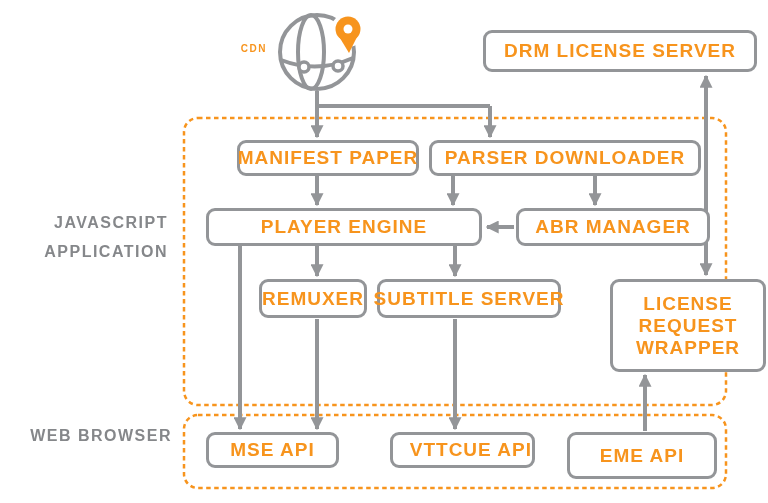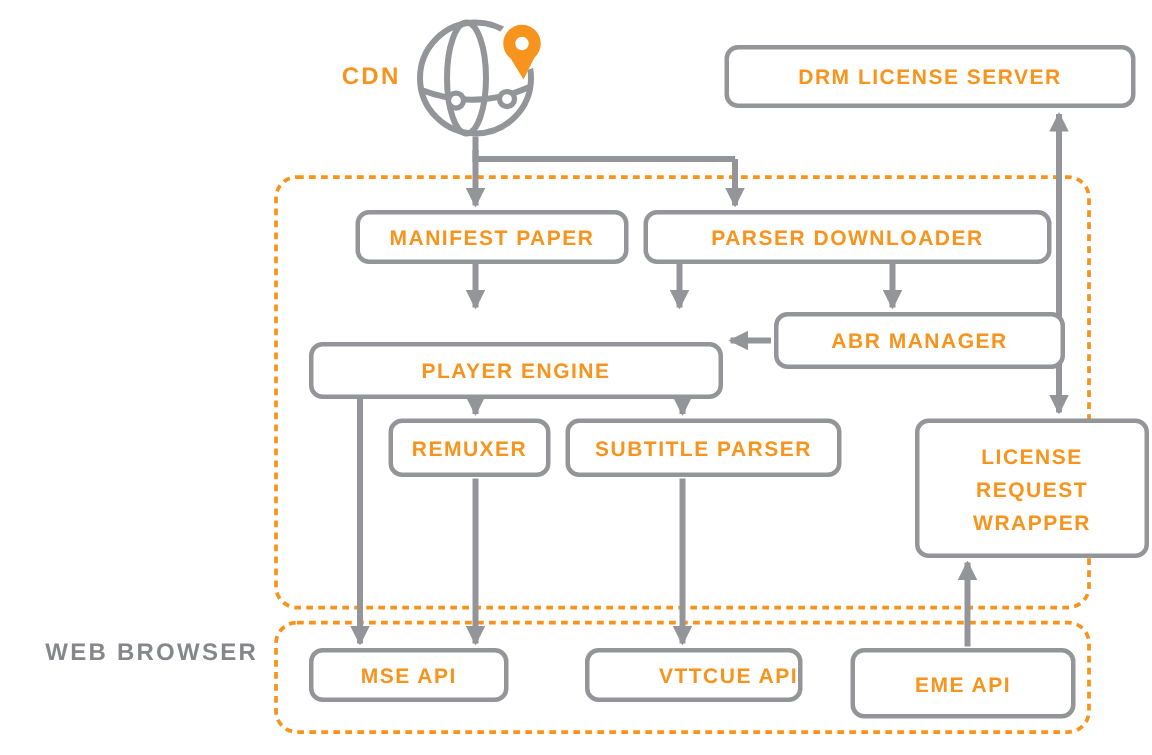--- a/index.html
+++ b/index.html
@@ -5,30 +5,30 @@
   html,body{margin:0;padding:0;background:#ffffff;}
   #stage{
     position:relative;width:768px;height:503px;background:#ffffff;overflow:hidden;
     font-family:"Liberation Sans","DejaVu Sans",sans-serif;
   }
   #diagram-svg{position:absolute;left:0;top:0;width:768px;height:503px;}
   .node{
     position:absolute;box-sizing:border-box;
     border:3.5px solid #939598;border-radius:9px;background:#ffffff;
     display:flex;align-items:center;justify-content:center;
-    color:#F7941D;font-weight:bold;font-size:14px;letter-spacing:1px;
+    color:#F7941D;font-weight:bold;font-size:19px;letter-spacing:1px;
     text-align:center;white-space:nowrap;
   }
   .node.multiline{white-space:normal;line-height:22px;padding:0 10px;}
   .grouplabel{
     position:absolute;color:#85878A;font-weight:bold;font-size:16px;
     letter-spacing:1.5px;text-align:right;line-height:29px;
   }
   .cdnlabel{
-    position:absolute;color:#F7941D;font-weight:bold;font-size:16px;
+    position:absolute;color:#F7941D;font-weight:bold;font-size:10px;
     letter-spacing:1.5px;text-align:right;
   }
 </style>
 </head>
 <body>
 
 <div id="stage">
 
   <svg id="diagram-svg" viewBox="0 0 768 503">
     <defs>
@@ -75,49 +75,53 @@
 
       <line x1="645" y1="431" x2="645" y2="375" marker-end="url(#ah)"></line>
 
       <line x1="706" y1="180" x2="706" y2="76" marker-end="url(#ah)"></line>
       <line x1="706" y1="180" x2="706" y2="275" marker-end="url(#ah)"></line>
     </g>
   </svg>
 
   <div class="cdnlabel" style="left:205px;top:43px;width:62px;">CDN</div>
 
+  <div class="grouplabel" style="left:18px;top:208px;width:150px;">
+    <div>JAVASCRIPT</div>
+    <div>APPLICATION</div>
+  </div>
 
   <div class="grouplabel" style="left:20px;top:421px;width:152px;">WEB BROWSER</div>
 
   <div class="node" style="left:483px;top:30px;width:274px;height:42px;">
     <span>DRM LICENSE SERVER</span>
   </div>
 
   <div class="node" style="left:237px;top:140px;width:182px;height:36px;">
     <span>MANIFEST PAPER</span>
   </div>
 
   <div class="node" style="left:429px;top:140px;width:272px;height:36px;">
     <span>PARSER DOWNLOADER</span>
   </div>
 
-  <div class="node" style="left:206px;top:208px;width:276px;height:38px;margin-top:20px;">
+  <div class="node" style="left:206px;top:208px;width:276px;height:38px;">
     <span>PLAYER ENGINE</span>
   </div>
 
   <div class="node" style="left:516px;top:208px;width:194px;height:38px;">
     <span>ABR MANAGER</span>
   </div>
 
   <div class="node" style="left:259px;top:279px;width:108px;height:39px;">
     <span>REMUXER</span>
   </div>
 
   <div class="node" style="left:377px;top:279px;width:184px;height:39px;">
-    <span>SUBTITLE PARSER</span>
+    <span>SUBTITLE SERVER</span>
   </div>
 
   <div class="node multiline" style="left:566px;top:279px;width:156px;height:93px;margin-left:44px;">
     <span>LICENSE REQUEST WRAPPER</span>
   </div>
 
   <div class="node" style="left:206px;top:432px;width:133px;height:36px;">
     <span>MSE API</span>
   </div>
 

